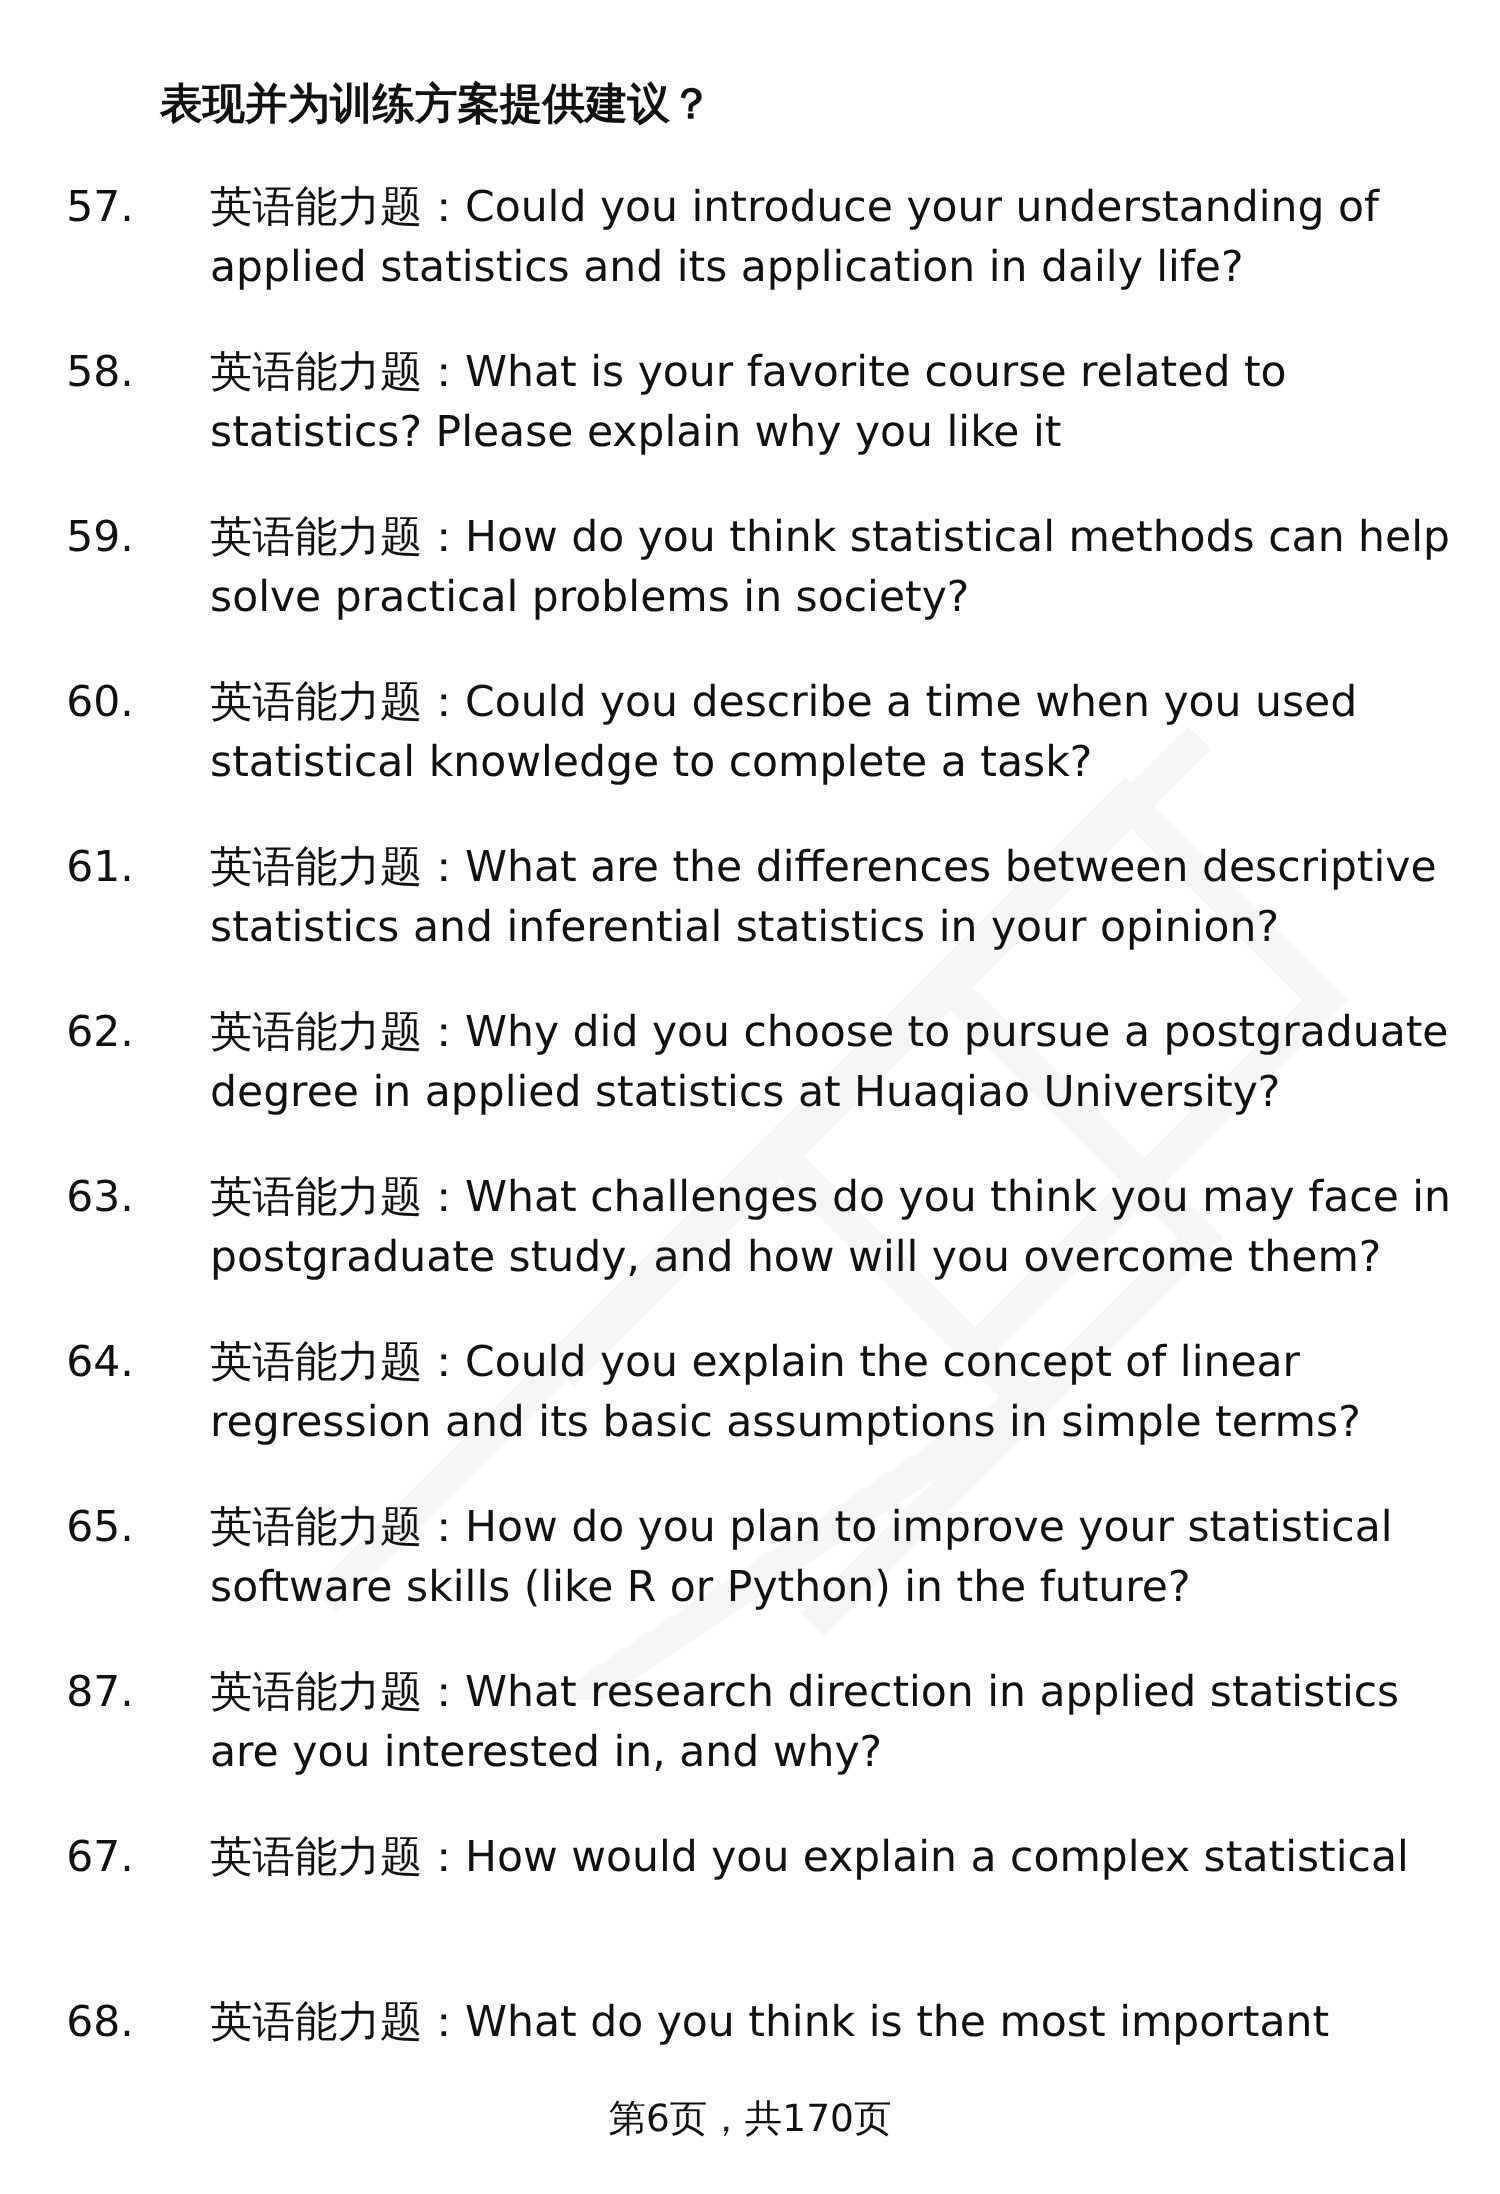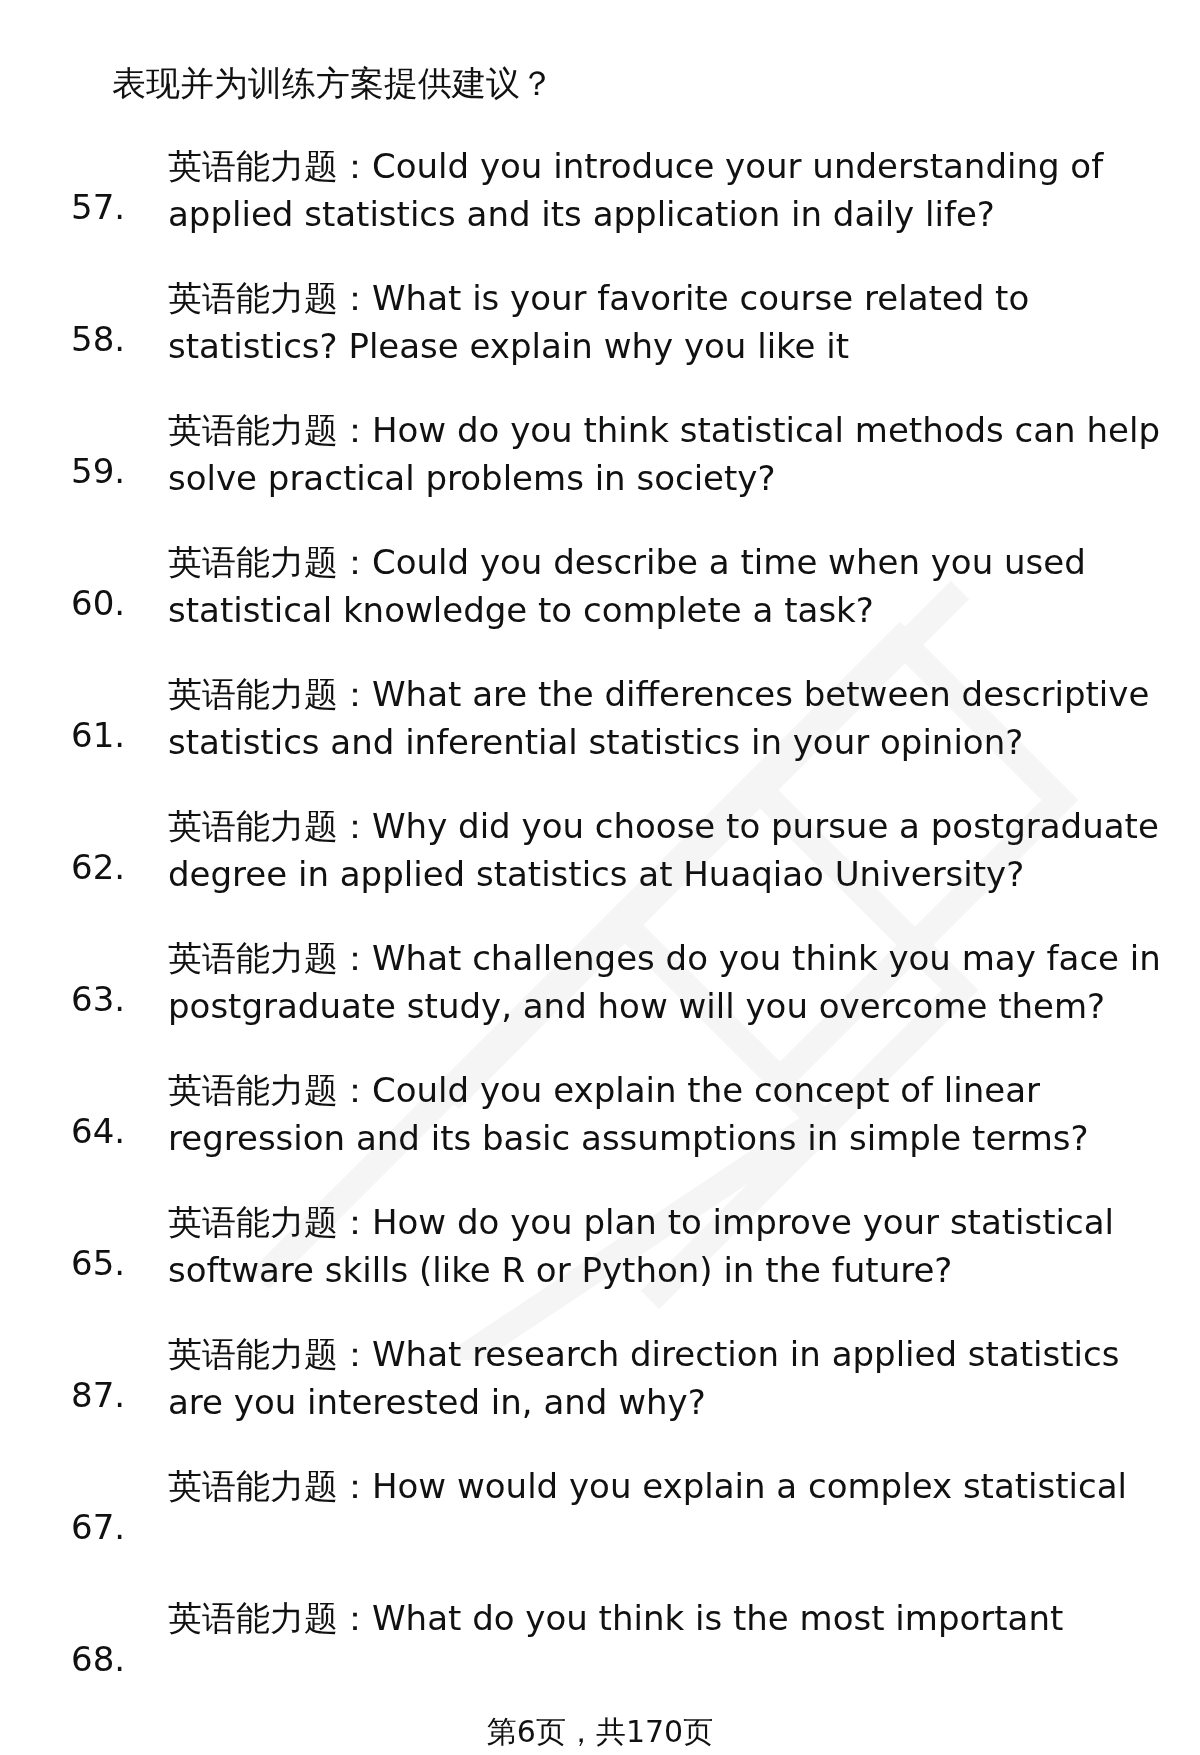--- a/index.html
+++ b/index.html
@@ -1,25 +1,25 @@
 <!DOCTYPE html>
 <html><head>
 <meta charset="utf-8">
 <style>
   html, body { margin: 0; padding: 0; background: #ffffff; }
   body { width: 1200px; height: 1755px; position: relative; overflow: hidden;
          font-family: "DejaVu Sans", "Liberation Sans", sans-serif; color: #111111; }
   .watermark { position: absolute; left: 200px; top: 460px; width: 880px; height: 900px;
                pointer-events: none; opacity: 0.5; }
-  .cont { position: absolute; left: 112px; top: 58px; font-size: 34px; line-height: 50px; white-space: nowrap; }
+  .cont { position: absolute; left: 128px; top: 58px; font-size: 34px; line-height: 50px; white-space: nowrap; font-weight: bold; }
   .item { position: absolute; left: 0; width: 1200px; font-size: 34px; line-height: 48px; }
-  .num { position: absolute; left: 71px; top: 0; margin-top: 41px; }
+  .num { position: absolute; left: 53px; top: 0; }
   .body { position: absolute; left: 128px; top: 0; width: 1050px; }
   .body .line { display: block; white-space: nowrap; margin-left: 40px; }
-  .footer { position: absolute; left: 0; width: 1200px; top: 1676px; text-align: center; font-size: 30px; line-height: 40px; margin-top: 36px; }
+  .footer { position: absolute; left: 0; width: 1200px; top: 1676px; text-align: center; font-size: 30px; line-height: 40px; }
 </style>
 </head>
 <body>
 
 <svg class="watermark" viewBox="0 0 880 900">
   <g fill="none" stroke="#ececec" stroke-width="26">
     <path d="M60 820 L420 460 L620 660 L260 900"></path>
     <path d="M250 640 L560 330 L760 530 L450 840"></path>
     <path d="M420 460 L700 180 L860 340 L580 620"></path>
     <path d="M560 330 L760 130"></path>

